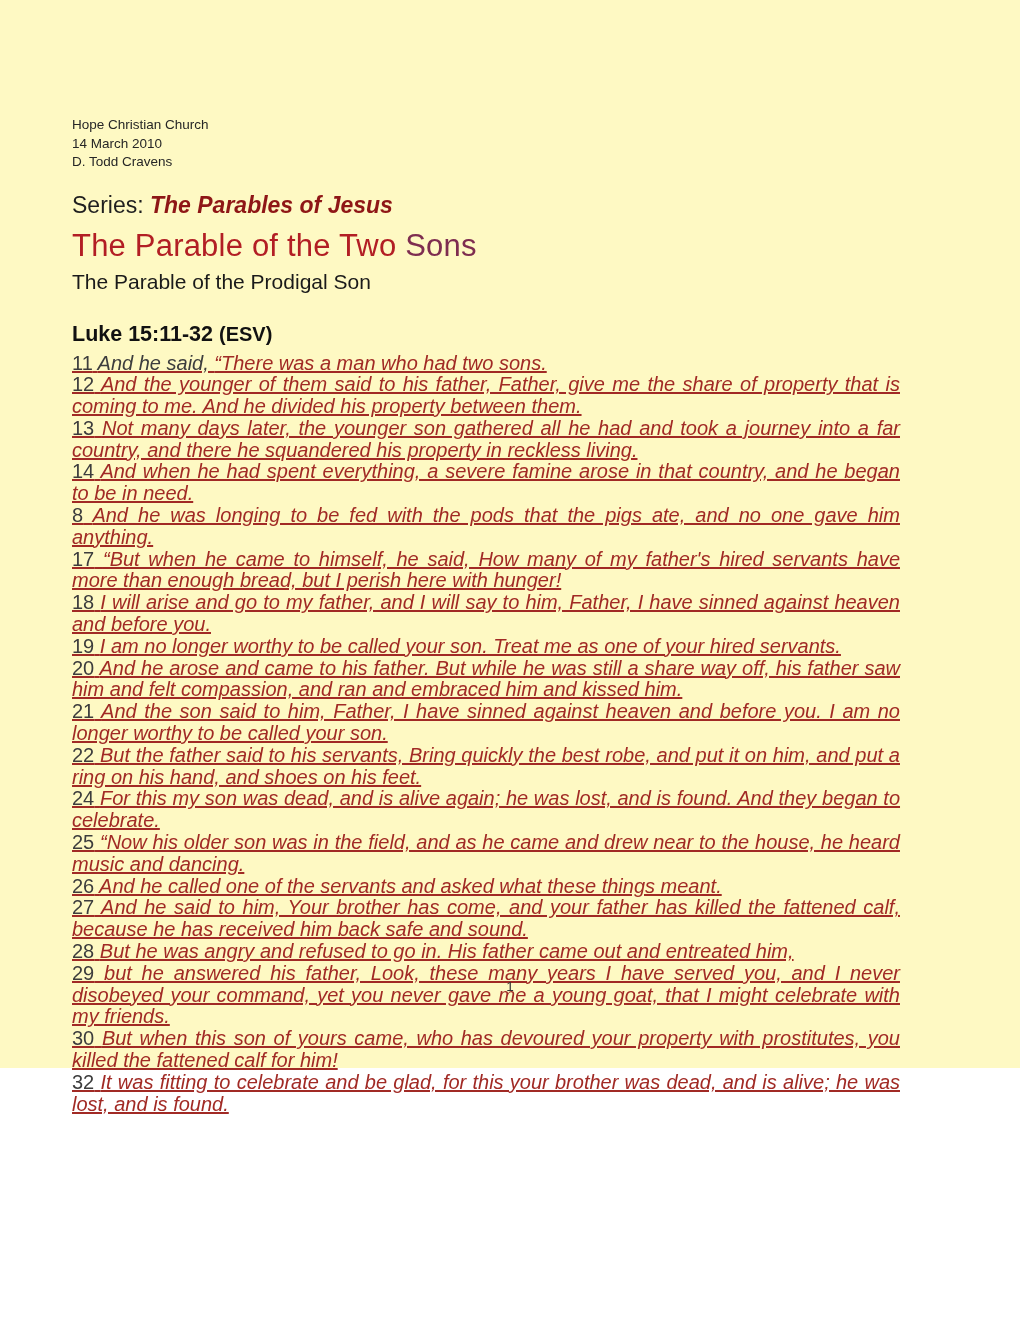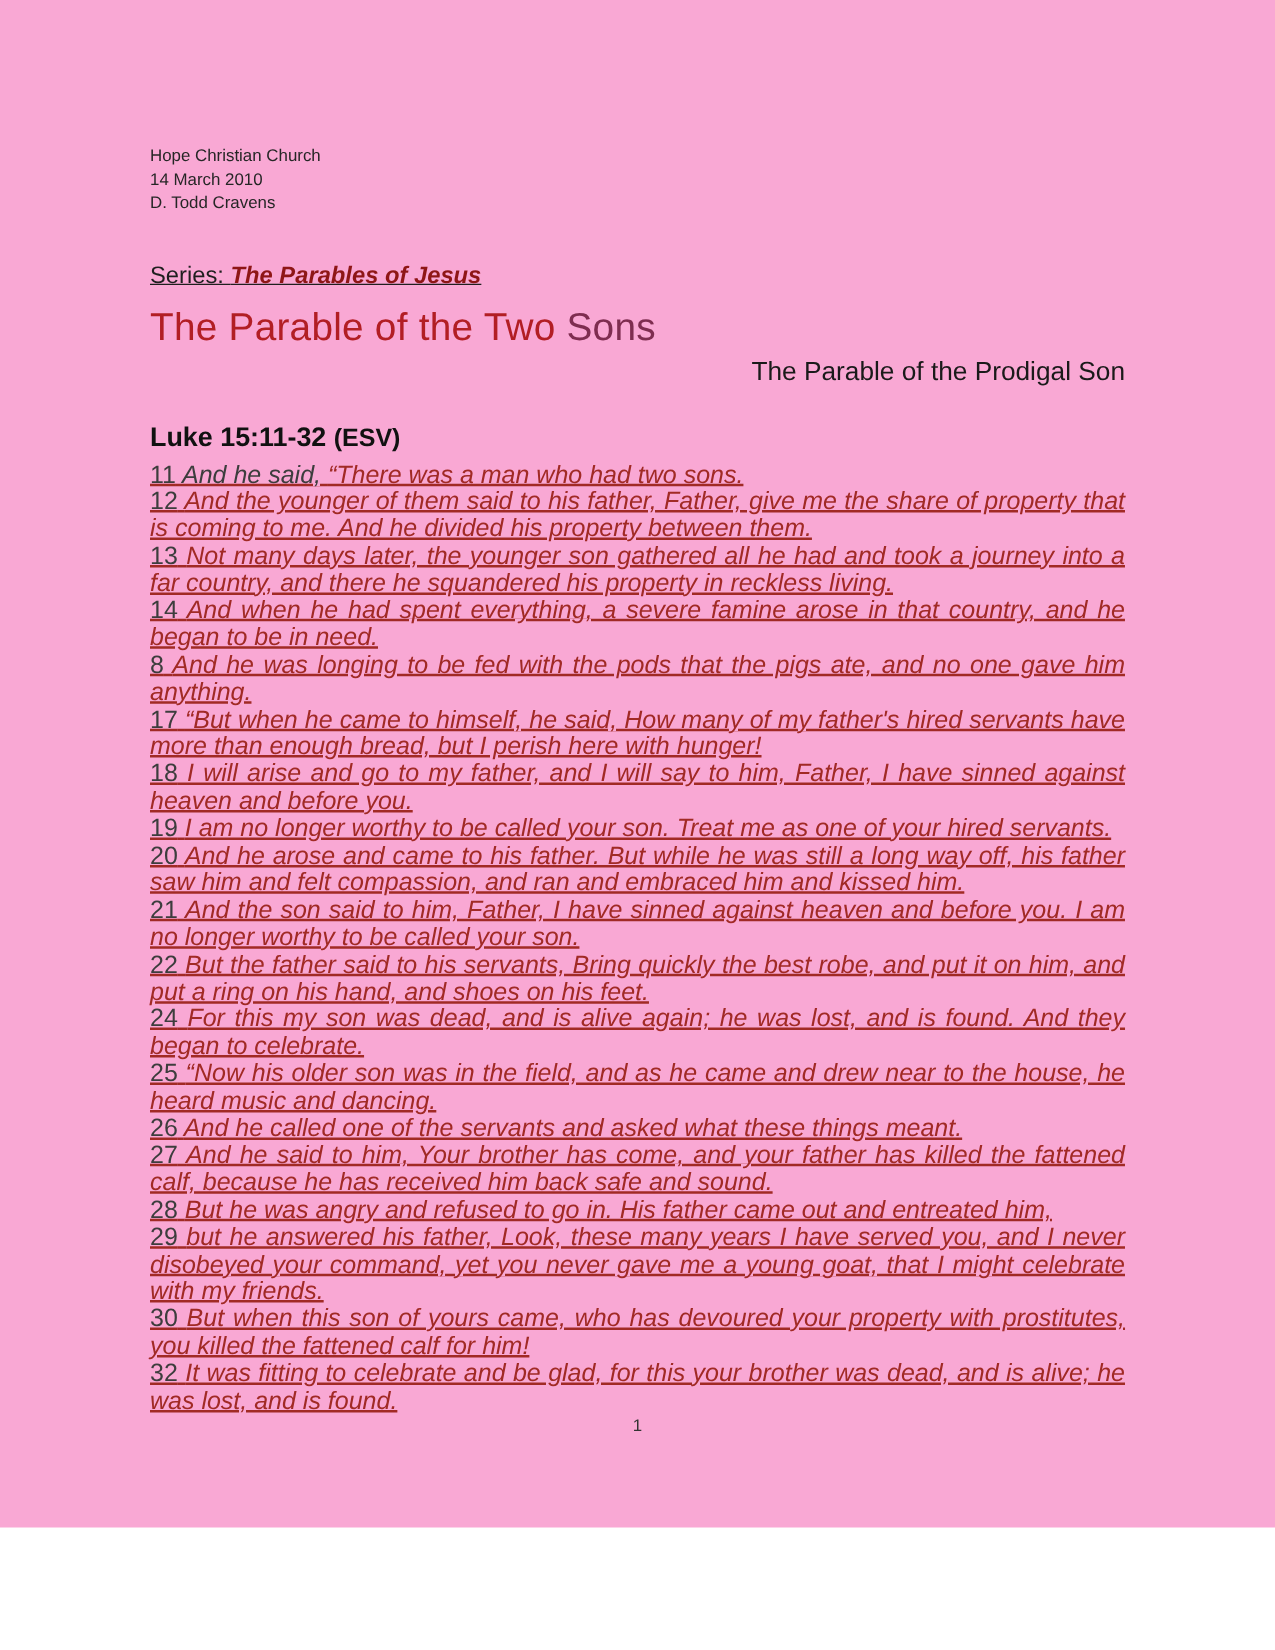--- a/index.html
+++ b/index.html
@@ -8,37 +8,36 @@
     width: 1020px;
     height: 1320px;
     position: relative;
     font-family: "Liberation Sans", sans-serif;
     color: #1a1a1a;
     overflow: hidden;
   }
   .page {
     position: relative;
     width: 1020px;
-    height: 1222px;
-    background: #f9a8d4;
-    padding: 116px 120px 0 120px;
+    height: 1068px;
+    background: #fef9c3;
+    padding: 116px 120px 0 72px;
   }
   
   .doc-header {
     font-size: 13.5px;
     line-height: 18.5px;
     color: #262626;
   }
   
   .series-line {
-    margin-top: 37px;
-    font-size: 19px;
+    margin-top: 21px;
+    font-size: 23px;
     line-height: 24px;
     color: #1f1f1f;
-    text-decoration: underline;
   }
   .series-line .series-label { font-weight: normal; }
   .series-line .series-title {
     color: #8E1616;
     font-weight: bold;
     font-style: italic;
   }
   
   h1.page-title {
     margin-top: 10px;
@@ -49,21 +48,20 @@
     letter-spacing: 0.2px;
   }
   h1.page-title .title-accent { color: #7E2D50; }
   
   h2.subtitle {
     margin-top: 3px;
     font-size: 21px;
     line-height: 27px;
     font-weight: normal;
     color: #1a1a1a;
-    text-align: right;
   }
   
   h3.passage-heading {
     margin-top: 27px;
     font-size: 21.5px;
     line-height: 25px;
     font-weight: bold;
     color: #111111;
   }
   h3.passage-heading .version {
@@ -136,21 +134,21 @@
 
 
     <p class="verse"><span class="vnum">8</span> <span class="vpre"></span><span class="vtext">And he was longing to be fed with the pods that the pigs ate, and no one gave him anything.</span></p>
 
     <p class="verse"><span class="vnum">17</span> <span class="vpre"></span><span class="vtext">“But when he came to himself, he said, How many of my father's hired servants have more than enough bread, but I perish here with hunger!</span></p>
 
     <p class="verse"><span class="vnum">18</span> <span class="vpre"></span><span class="vtext">I will arise and go to my father, and I will say to him, Father, I have sinned against heaven and before you.</span></p>
 
     <p class="verse"><span class="vnum">19</span> <span class="vpre"></span><span class="vtext">I am no longer worthy to be called your son. Treat me as one of your hired servants.</span></p>
 
-    <p class="verse"><span class="vnum">20</span> <span class="vpre"></span><span class="vtext">And he arose and came to his father. But while he was still a long way off, his father saw him and felt compassion, and ran and embraced him and kissed him.</span></p>
+    <p class="verse"><span class="vnum">20</span> <span class="vpre"></span><span class="vtext">And he arose and came to his father. But while he was still a share way off, his father saw him and felt compassion, and ran and embraced him and kissed him.</span></p>
 
     <p class="verse"><span class="vnum">21</span> <span class="vpre"></span><span class="vtext">And the son said to him, Father, I have sinned against heaven and before you. I am no longer worthy to be called your son.</span></p>
 
     <p class="verse"><span class="vnum">22</span> <span class="vpre"></span><span class="vtext">But the father said to his servants, Bring quickly the best robe, and put it on him, and put a ring on his hand, and shoes on his feet.</span></p>
 
 
     <p class="verse"><span class="vnum">24</span> <span class="vpre"></span><span class="vtext">For this my son was dead, and is alive again; he was lost, and is found. And they began to celebrate.</span></p>
 
     <p class="verse"><span class="vnum">25</span> <span class="vpre"></span><span class="vtext">“Now his older son was in the field, and as he came and drew near to the house, he heard music and dancing.</span></p>
 

